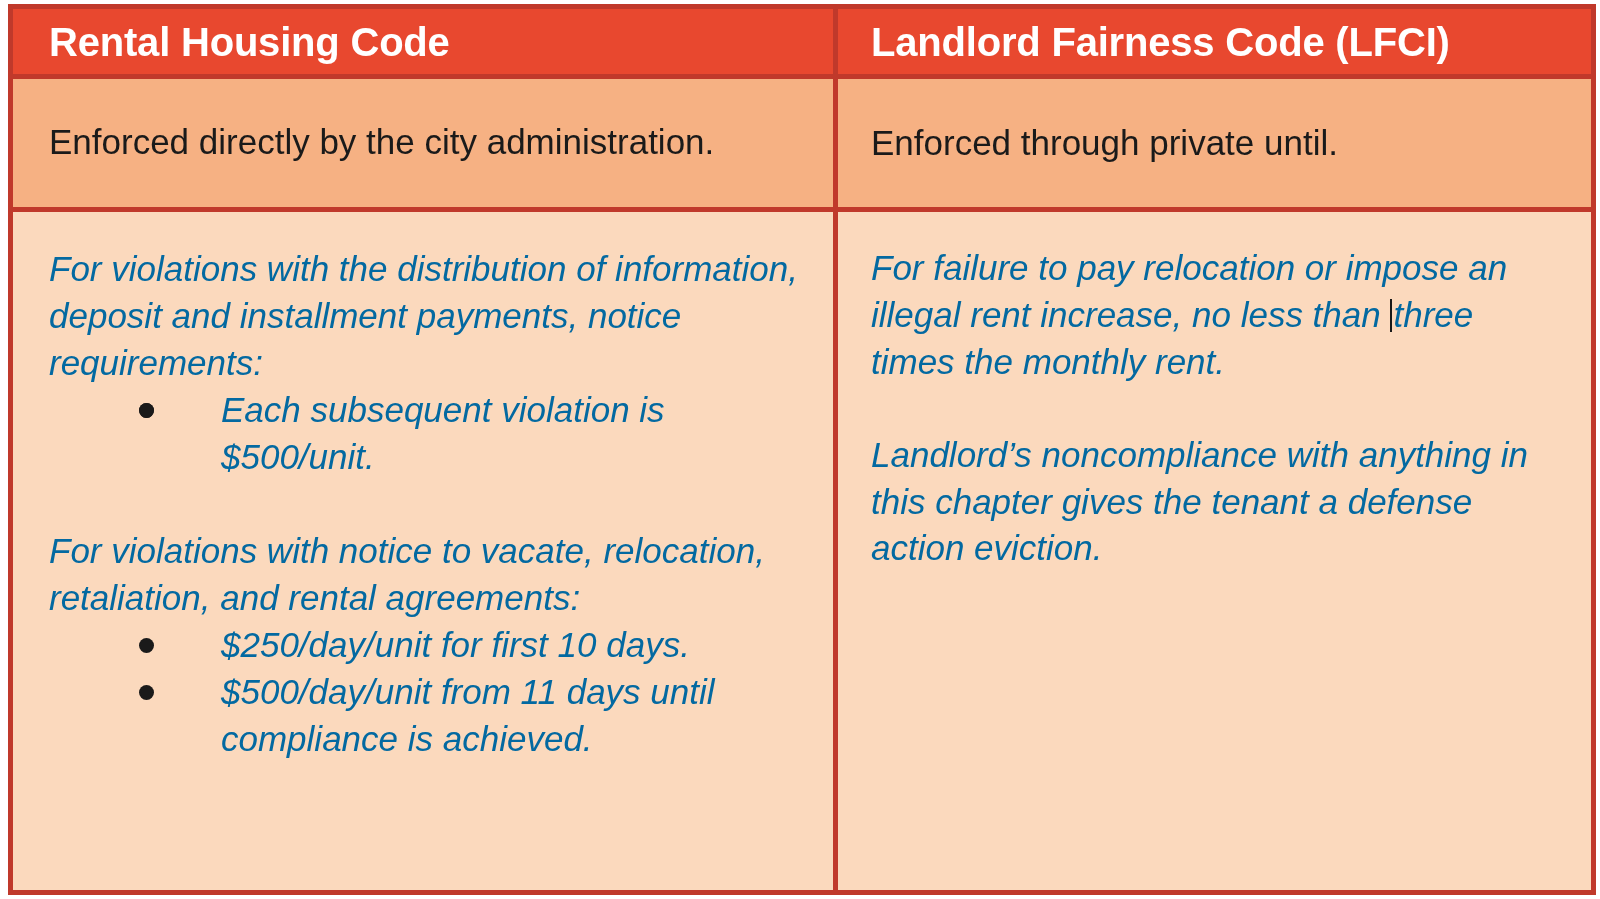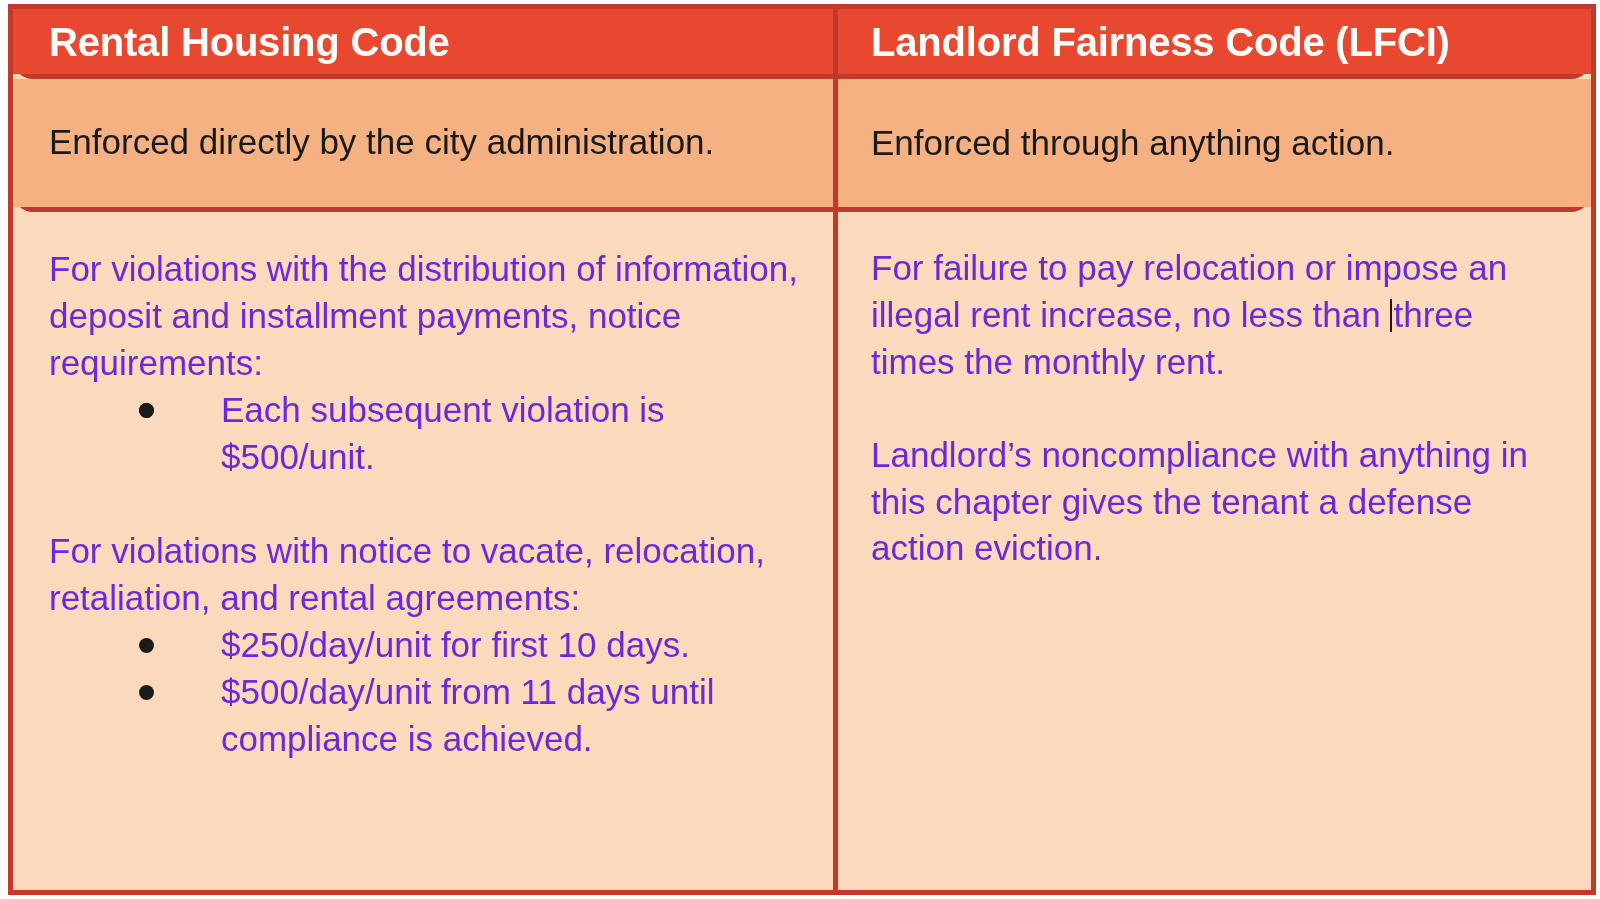--- a/index.html
+++ b/index.html
@@ -25,21 +25,20 @@
     border-right-width: 5px;
     background: #fbd9bd;
     display: flex;
     flex-direction: column;
   }
 
   .row {
     display: flex;
     width: 100%;
     box-sizing: border-box;
-    border-radius: 20px;
   }
 
   .row-header {
     height: 70px;
     border-bottom: 5px solid #c0392b;
     flex: 0 0 auto;
   }
   .row-band {
     height: 133px;
     border-bottom: 5px solid #c0392b;
@@ -88,23 +87,24 @@
   .row-band .cell-left  { display:flex; align-items: center; }
   .row-band .cell-left  .band-text { padding-left: 36px; padding-bottom: 2px; }
   .row-band .cell-right .band-text { padding-left: 33px; }
 
   
   .row-body .cell {
     background: #fbd9bd;
   }
   .body-inner {
     padding: 34px 26px 10px 36px;
-    color: #6d28d9;
+    color: #0369a1;
     font-size: 35px;
     line-height: 1.34;
+    font-style: italic;
   }
   .cell-right .body-inner {
     padding-left: 33px;
     padding-right: 30px;
     padding-top: 33px;
   }
 
   p.para {
     margin: 0;
   }
@@ -164,21 +164,21 @@
     <div class="cell cell-right">
       <span class="hdr-text">Landlord Fairness Code (LFCI)</span>
     </div>
   </div>
 
   <div class="row row-band">
     <div class="cell cell-left">
       <span class="band-text">Enforced directly by the city administration.</span>
     </div>
     <div class="cell cell-right">
-      <span class="band-text">Enforced through anything action.</span>
+      <span class="band-text">Enforced through private until.</span>
     </div>
   </div>
 
   <div class="row row-body">
 
     <div class="cell cell-left">
       <div class="body-inner">
 
         <div class="block">
           <p class="para">For violations with the distribution of information, deposit and installment payments, notice requirements:</p>

